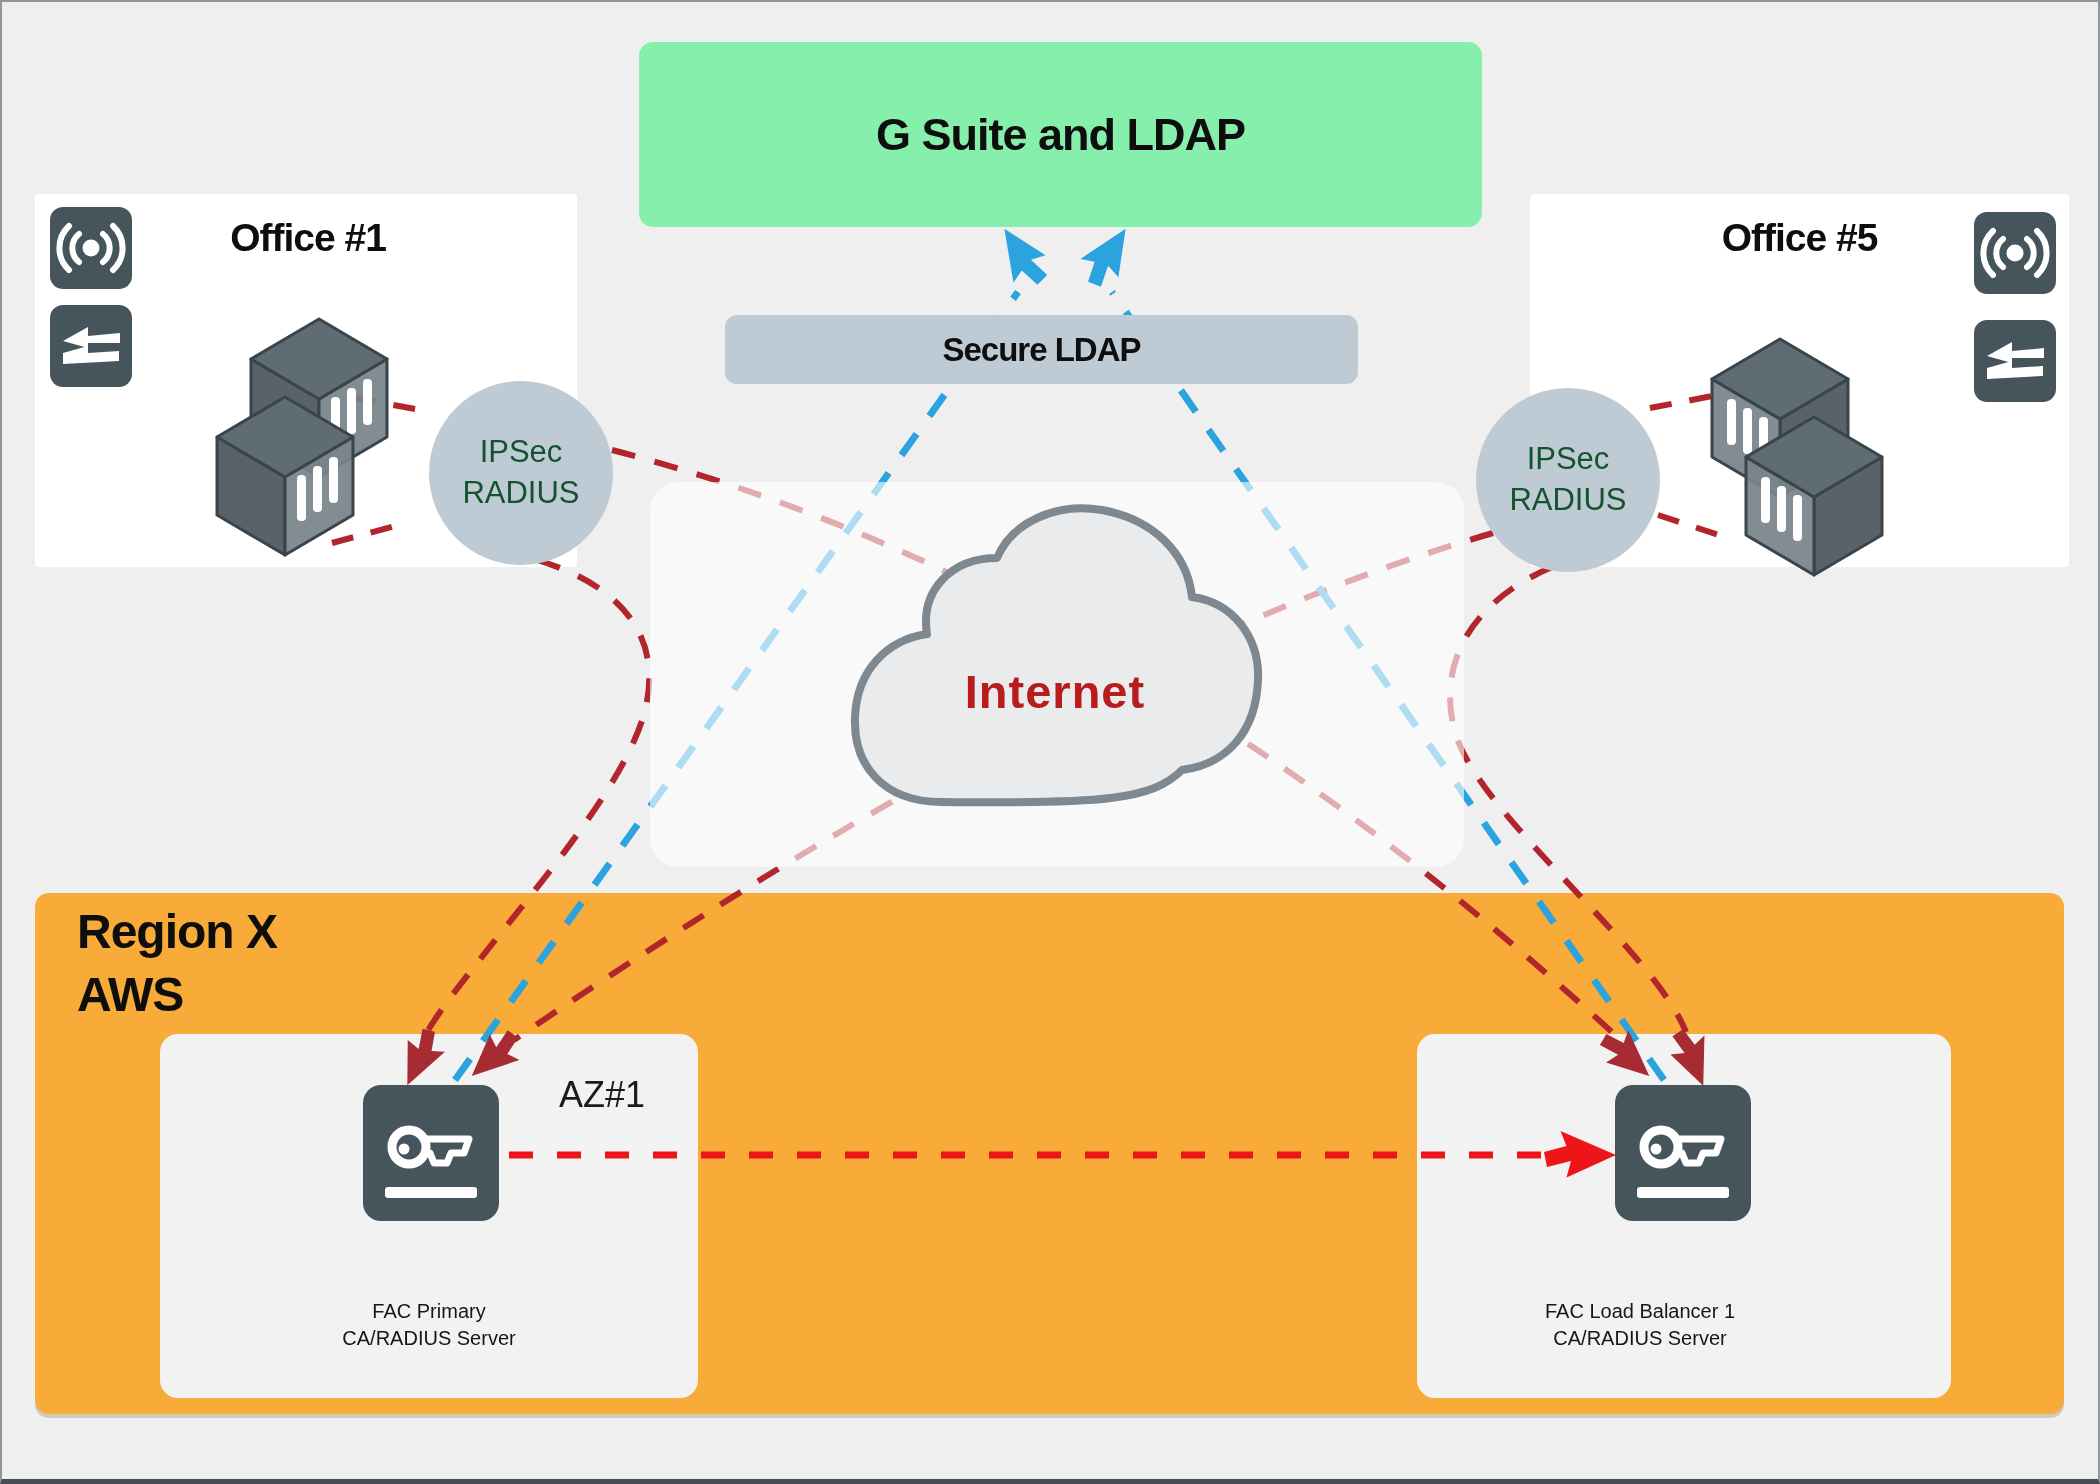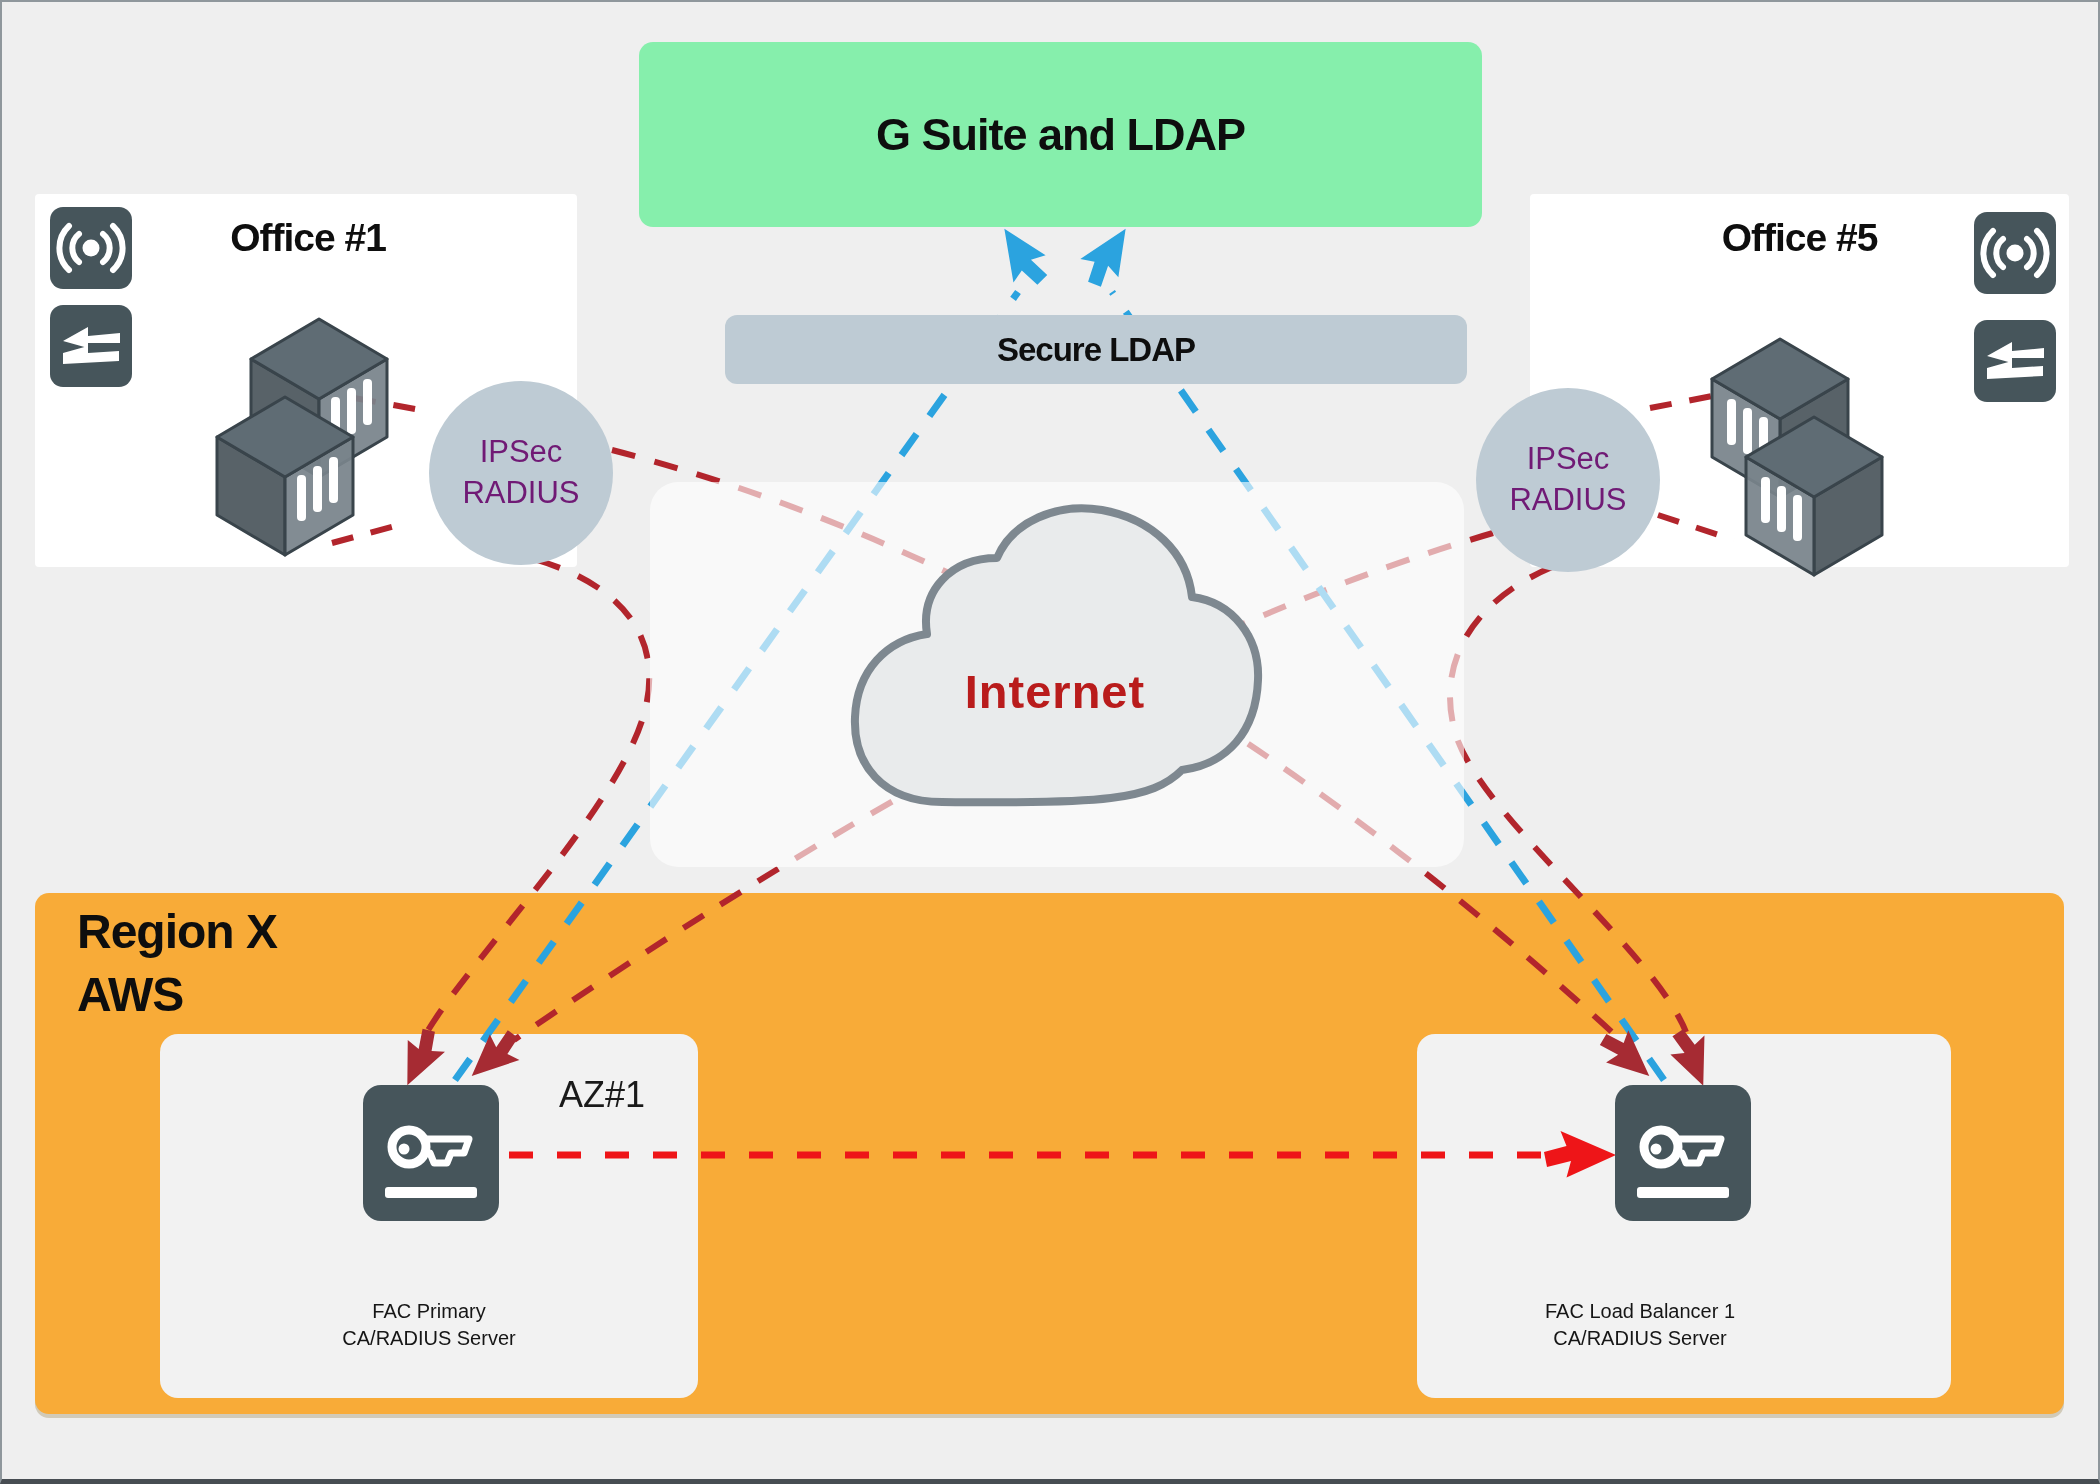--- a/index.html
+++ b/index.html
@@ -21,21 +21,21 @@
   #front-layer{z-index:5;}
 
   .office-box{background:#ffffff;border-radius:4px;}
   .blue-box{background:#86efac;border-radius:14px;display:flex;align-items:center;justify-content:center;}
   .blue-bar{background:#becbd4;border-radius:12px;display:flex;align-items:center;justify-content:center;}
   .circle{background:#becbd4;border-radius:50%;display:flex;flex-direction:column;align-items:center;justify-content:center;text-align:center;}
 
   .gsuite-title{font-size:45px;font-weight:bold;letter-spacing:-1px;}
   .office-title{font-size:39px;font-weight:bold;letter-spacing:-1px;}
   .bar-title{font-size:33px;font-weight:bold;letter-spacing:-1px;}
-  .ipsec-text{font-size:31px;line-height:1.32;color:#701a75;}
+  .ipsec-text{font-size:31px;line-height:1.32;color:#14532d;}
   .region-text{font-size:48px;font-weight:bold;line-height:1.32;letter-spacing:-1px;}
   .az-label{font-size:36px;color:#1a1a1a;}
   .fac-label{font-size:20px;line-height:1.35;color:#161616;text-align:center;}
   .internet-label{font-size:47px;font-weight:bold;color:#b91c1c;letter-spacing:1px;}
 
   #orange-box{background:#f8ab38;border-radius:14px;box-shadow:0 4px 0 rgba(120,90,20,.25);}
   .az-box{background:#f2f2f2;border-radius:18px;}
   #panel{background:rgba(255,255,255,0.62);border-radius:28px;}
   svg{display:block;}
 </style>
@@ -122,21 +122,21 @@
              C1254,730 1225,762 1180,768 C1150,798 1100,802 940,800 Z" fill="#e9ebec" stroke="#7e8890" stroke-width="8" stroke-linejoin="round"></path>
   </svg>
   <div class="abs internet-label" style="left:848px;top:662px;width:410px;text-align:center;z-index:4;">Internet</div>
 
   <div id="front-layer" class="layer">
 
     <div class="abs blue-box" style="left:637px;top:40px;width:843px;height:185px;">
       <span class="gsuite-title">G Suite and LDAP</span>
     </div>
 
-    <div class="abs blue-bar" style="left:723px;top:313px;width:742px;height:69px;">
+    <div class="abs blue-bar" style="left:723px;top:313px;width:633px;height:69px;">
       <span class="bar-title">Secure LDAP</span>
     </div>
 
     <div class="abs office-title" style="left:33px;top:214px;width:532px;text-align:center;padding-left:7px;">Office #1</div>
     <div class="abs office-title" style="left:1528px;top:214px;width:539px;text-align:center;">Office #5</div>
 
     <div class="abs circle" style="left:427px;top:379px;width:184px;height:184px;">
       <div class="ipsec-text">
         <div>IPSec</div>
         <div>RADIUS</div>

